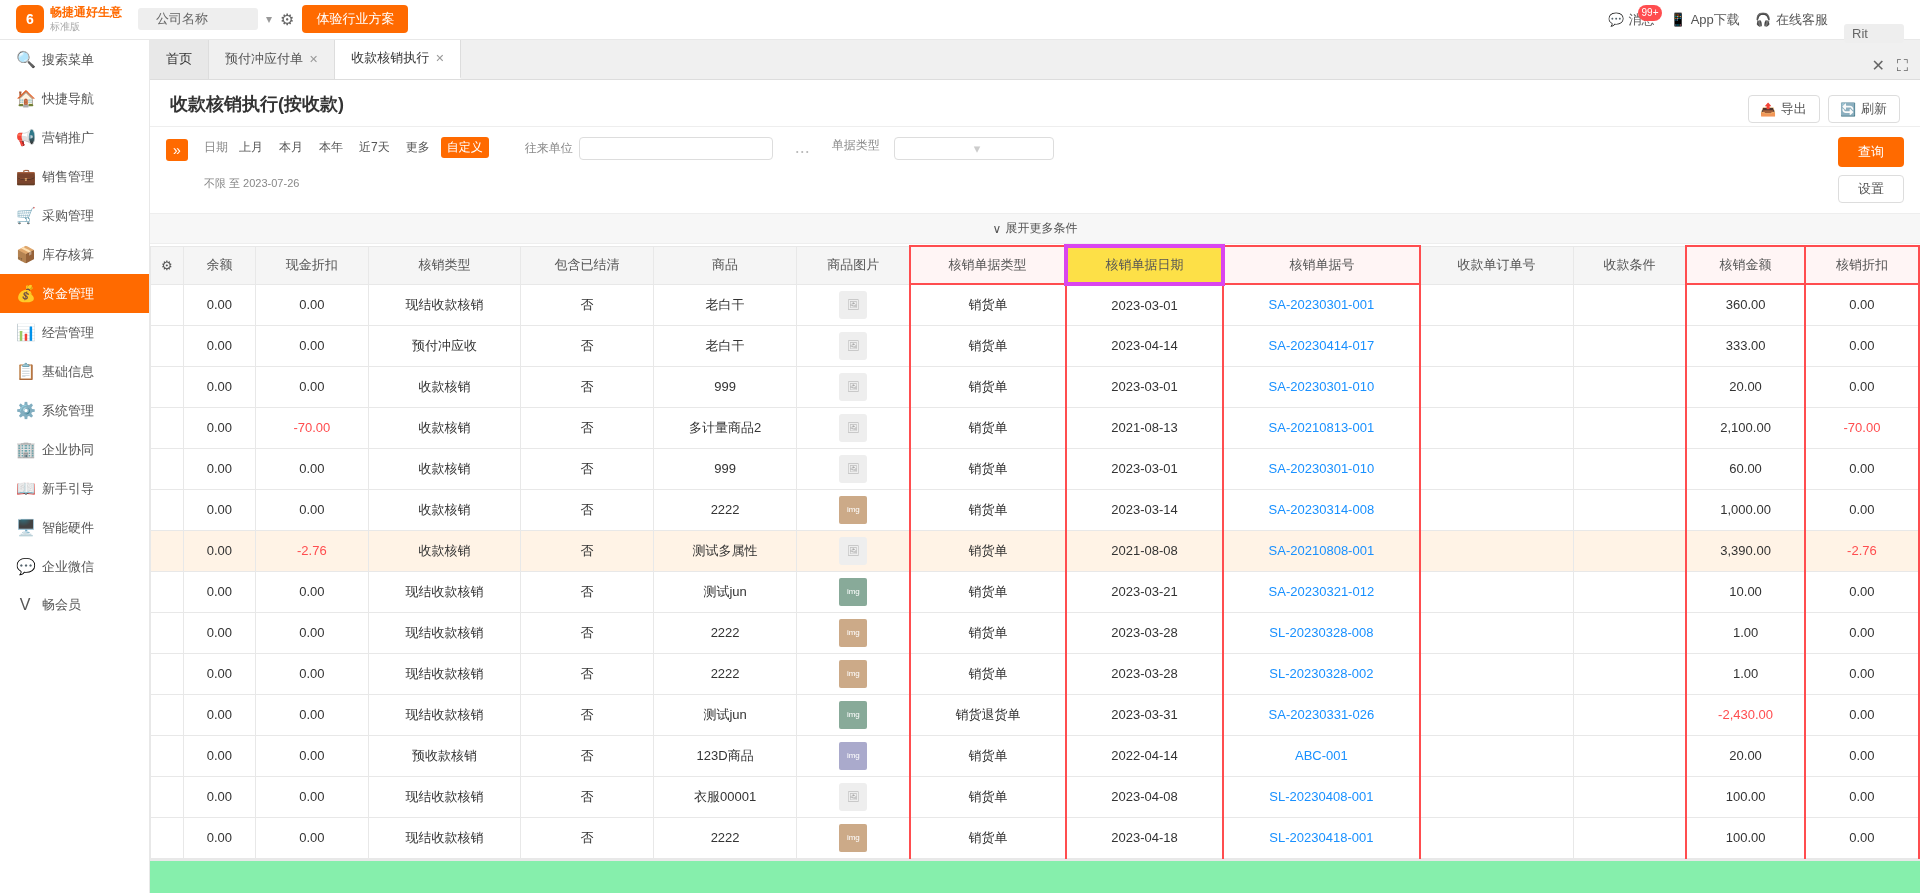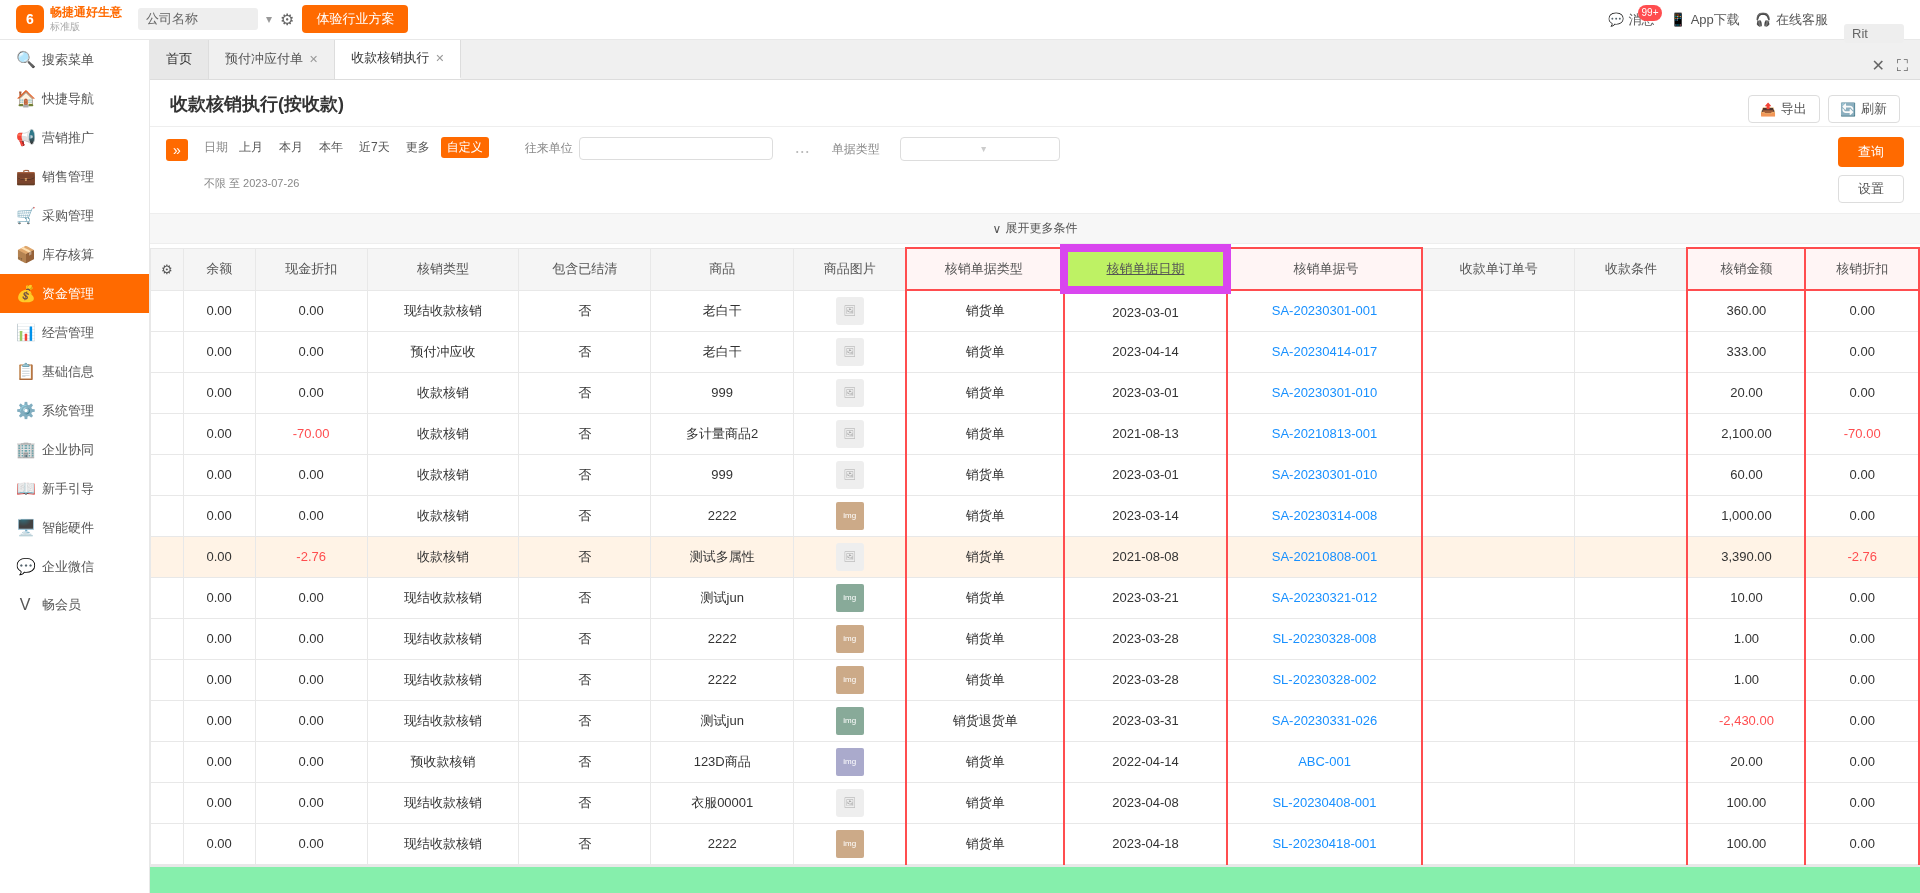--- a/index.html
+++ b/index.html
@@ -18,21 +18,21 @@
     }
     .top-bar-left {
       display: flex;
       align-items: center;
       gap: 8px;
       flex: 1;
     }
     .company-name {
       background: #eee;
       border-radius: 3px;
-      padding: 2px 8px;
+      padding: 2px 18px;
       font-size: 13px;
       color: #666;
       min-width: 120px;
     }
     .chevron-down { color: #999; font-size: 12px; }
     .gear-icon { color: #666; font-size: 16px; cursor: pointer; }
     .trial-btn {
       background: #ff6a00;
       color: #fff;
       border: none;
@@ -548,21 +548,21 @@
           </div>
           <div class="filter-date">不限 至 2023-07-26</div>
         </div>
         <div style="display:flex;align-items:center;gap:6px;margin-left:20px;">
           <span class="filter-label">往来单位</span>
           <div class="filter-input-wrap">
             <input type="text" placeholder="" style="">
           </div>
         </div>
         <span class="filter-dots">...</span>
-        <div style="display:flex;align-items:center;gap:20px;font-family:Liberation Mono, monospace;">
+        <div style="display:flex;gap:14px;">
           <span class="filter-label">单据类型</span>
           <div class="filter-select-wrap">
             <span></span>
             <span>▾</span>
           </div>
         </div>
         <div style="display:flex;flex-direction:column;gap:4px;margin-left:auto;">
           <button class="query-btn">查询</button>
           <button class="settings-btn">设置</button>
         </div>
@@ -579,21 +579,21 @@
         <thead>
           <tr>
             <th class="settings-col">⚙</th>
             <th>余额</th>
             <th>现金折扣</th>
             <th>核销类型</th>
             <th>包含已结清</th>
             <th>商品</th>
             <th>商品图片</th>
             <th style="border:2px solid #ff4d4f;background:#fff5f5;">核销单据类型</th>
-            <th style="border:8px solid #d946ef;background:#bef264;text-decoration:underline;">核销单据日期</th>
+            <th style="border:4px solid #d946ef;background:#fde047;">核销单据日期</th>
             <th style="border:2px solid #ff4d4f;background:#fff5f5;">核销单据号</th>
             <th>收款单订单号</th>
             <th>收款条件</th>
             <th style="border:2px solid #ff4d4f;background:#fff5f5;">核销金额</th>
             <th style="border:2px solid #ff4d4f;background:#fff5f5;">核销折扣</th>
           </tr>
         </thead>
         <tbody id="table-body">
         <tr>
       <td></td>

